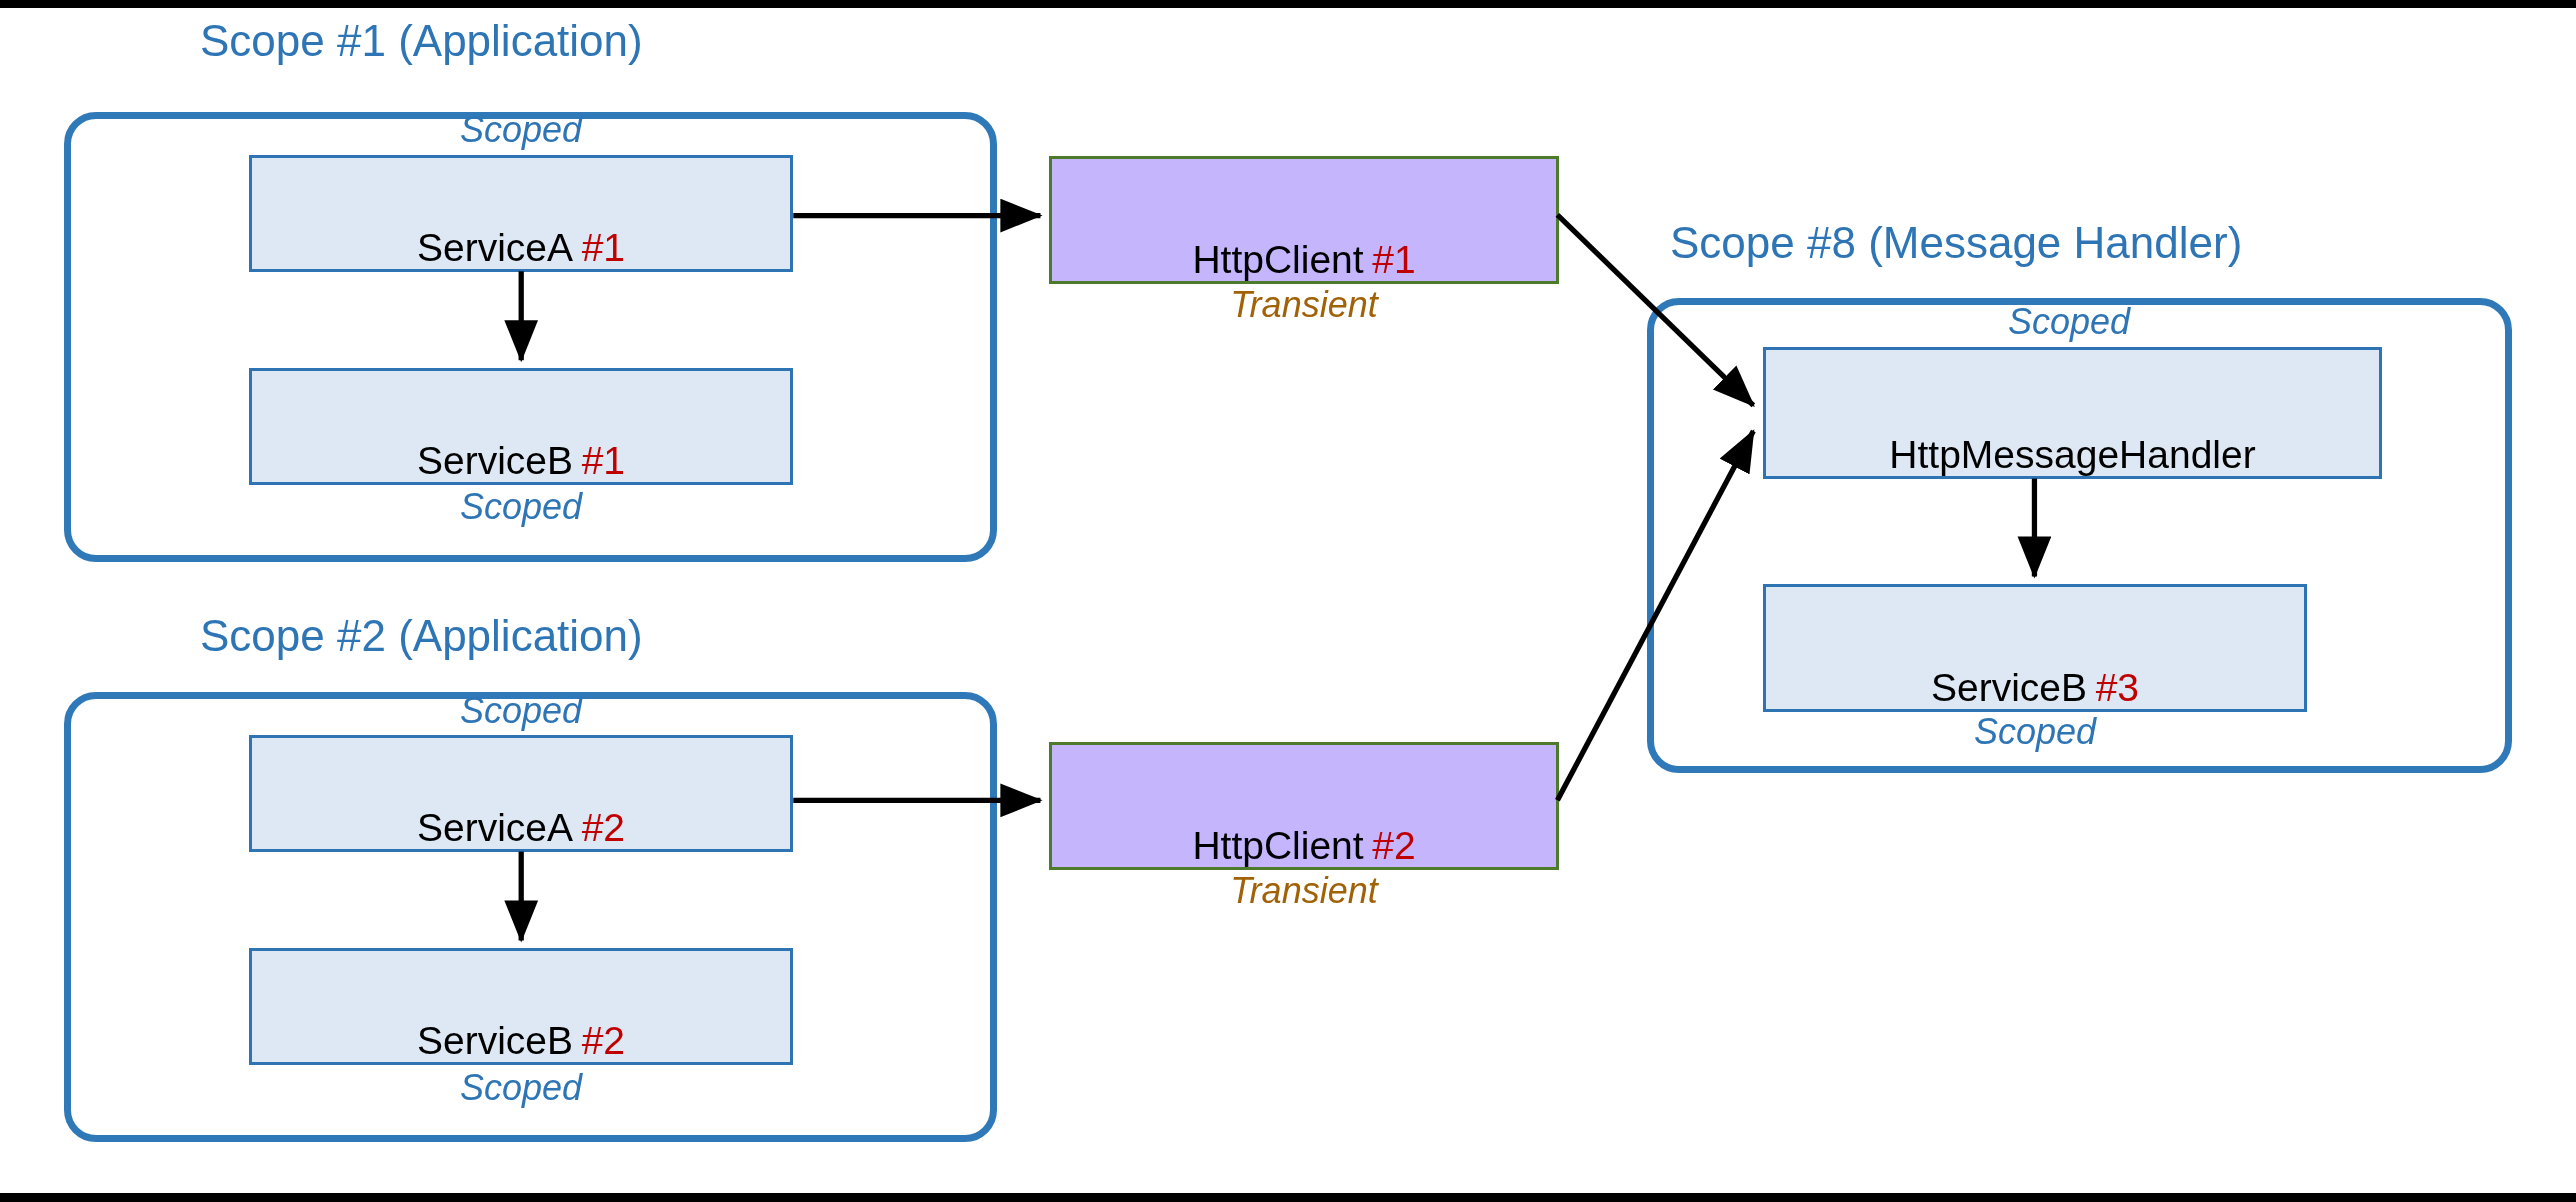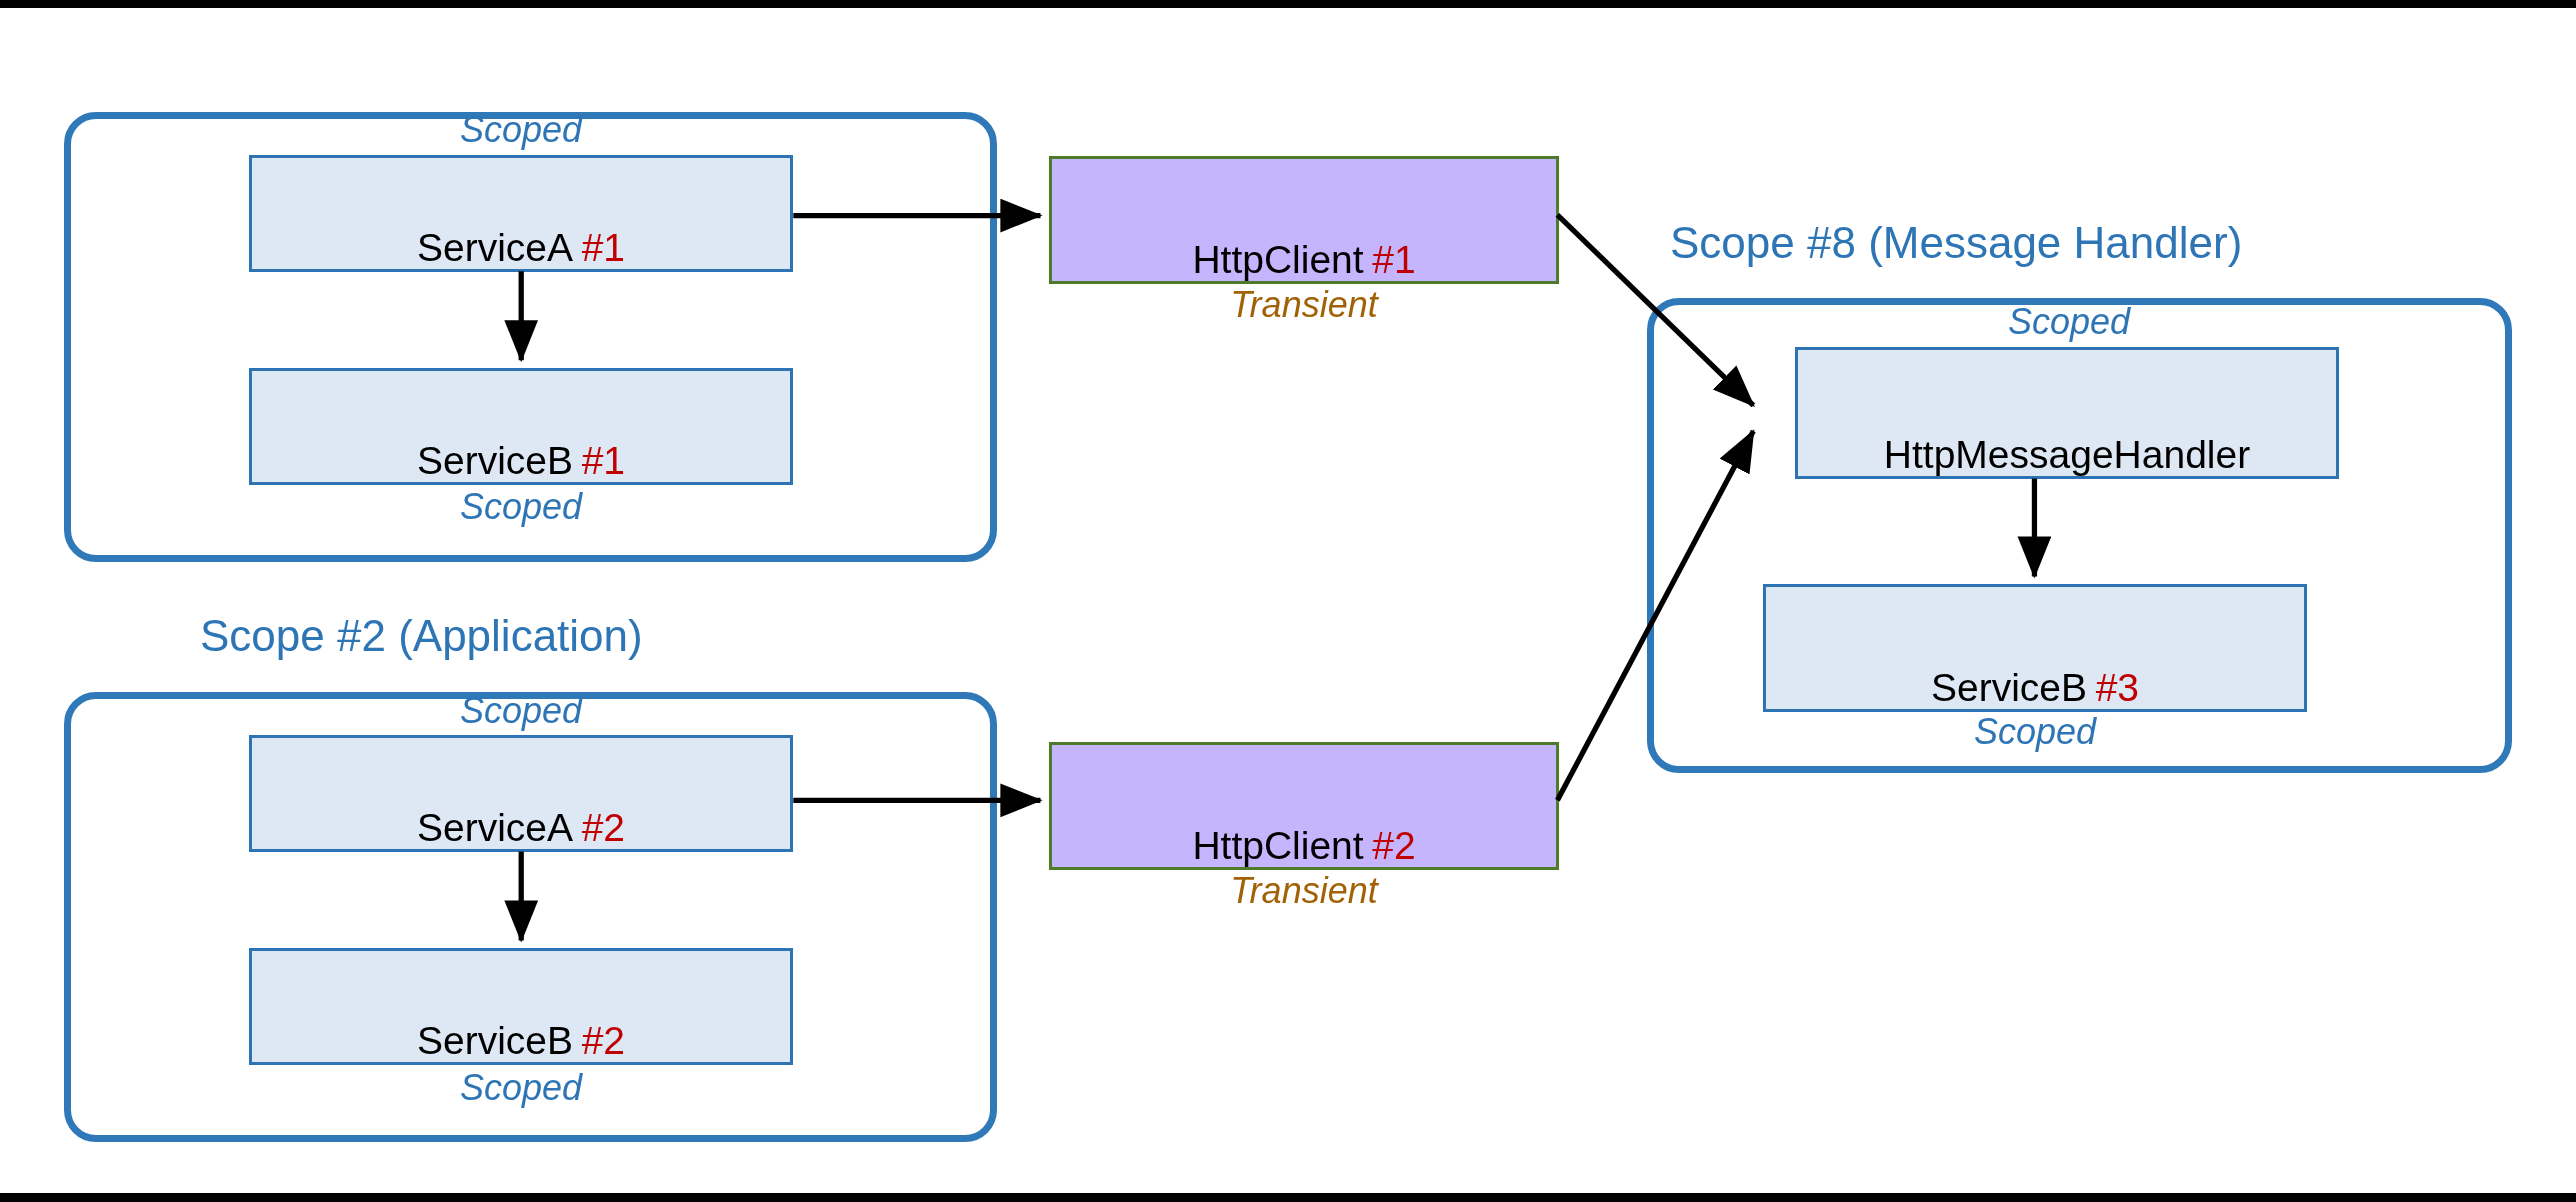--- a/index.html
+++ b/index.html
@@ -94,20 +94,21 @@
   }
 </style>
 </head>
 <body>
 
 <div id="canvas">
 
   <div class="letterbox top"></div>
   <div class="letterbox bottom"></div>
 
+  <div class="scope-title" style="left:200px; top:16.6px;">Scope #1 (Application)</div>
 
   <div class="scope" style="left:64px; top:112px; width:933px; height:450px;"></div>
 
   <div class="lifetime scoped" style="left:249px; top:113px; width:544px;">Scoped</div>
 
   <div class="node blue" style="left:249px; top:155px; width:544px; height:117px;">
     <span>ServiceA</span>
       <span class="num">#1</span>
   </div>
 
@@ -149,21 +150,21 @@
   </div>
 
   <div class="lifetime transient" style="left:1049px; top:874px; width:510px;">Transient</div>
 
   <div class="scope-title" style="left:1670px; top:219px;">Scope #8 (Message Handler)</div>
 
   <div class="scope" style="left:1647px; top:298px; width:865px; height:475px;"></div>
 
   <div class="lifetime scoped" style="left:1763px; top:305px; width:612px;">Scoped</div>
 
-  <div class="node blue" style="left:1763px; top:347px; width:544px; height:132px;margin-left:32px;">
+  <div class="node blue" style="left:1763px; top:347px; width:619px; height:132px;">
     <span>HttpMessageHandler</span>
   </div>
 
   <div class="node blue" style="left:1763px; top:584px; width:544px; height:128px;">
     <span>ServiceB</span>
       <span class="num">#3</span>
   </div>
 
   <div class="lifetime scoped" style="left:1763px; top:715px; width:544px;">Scoped</div>
 

